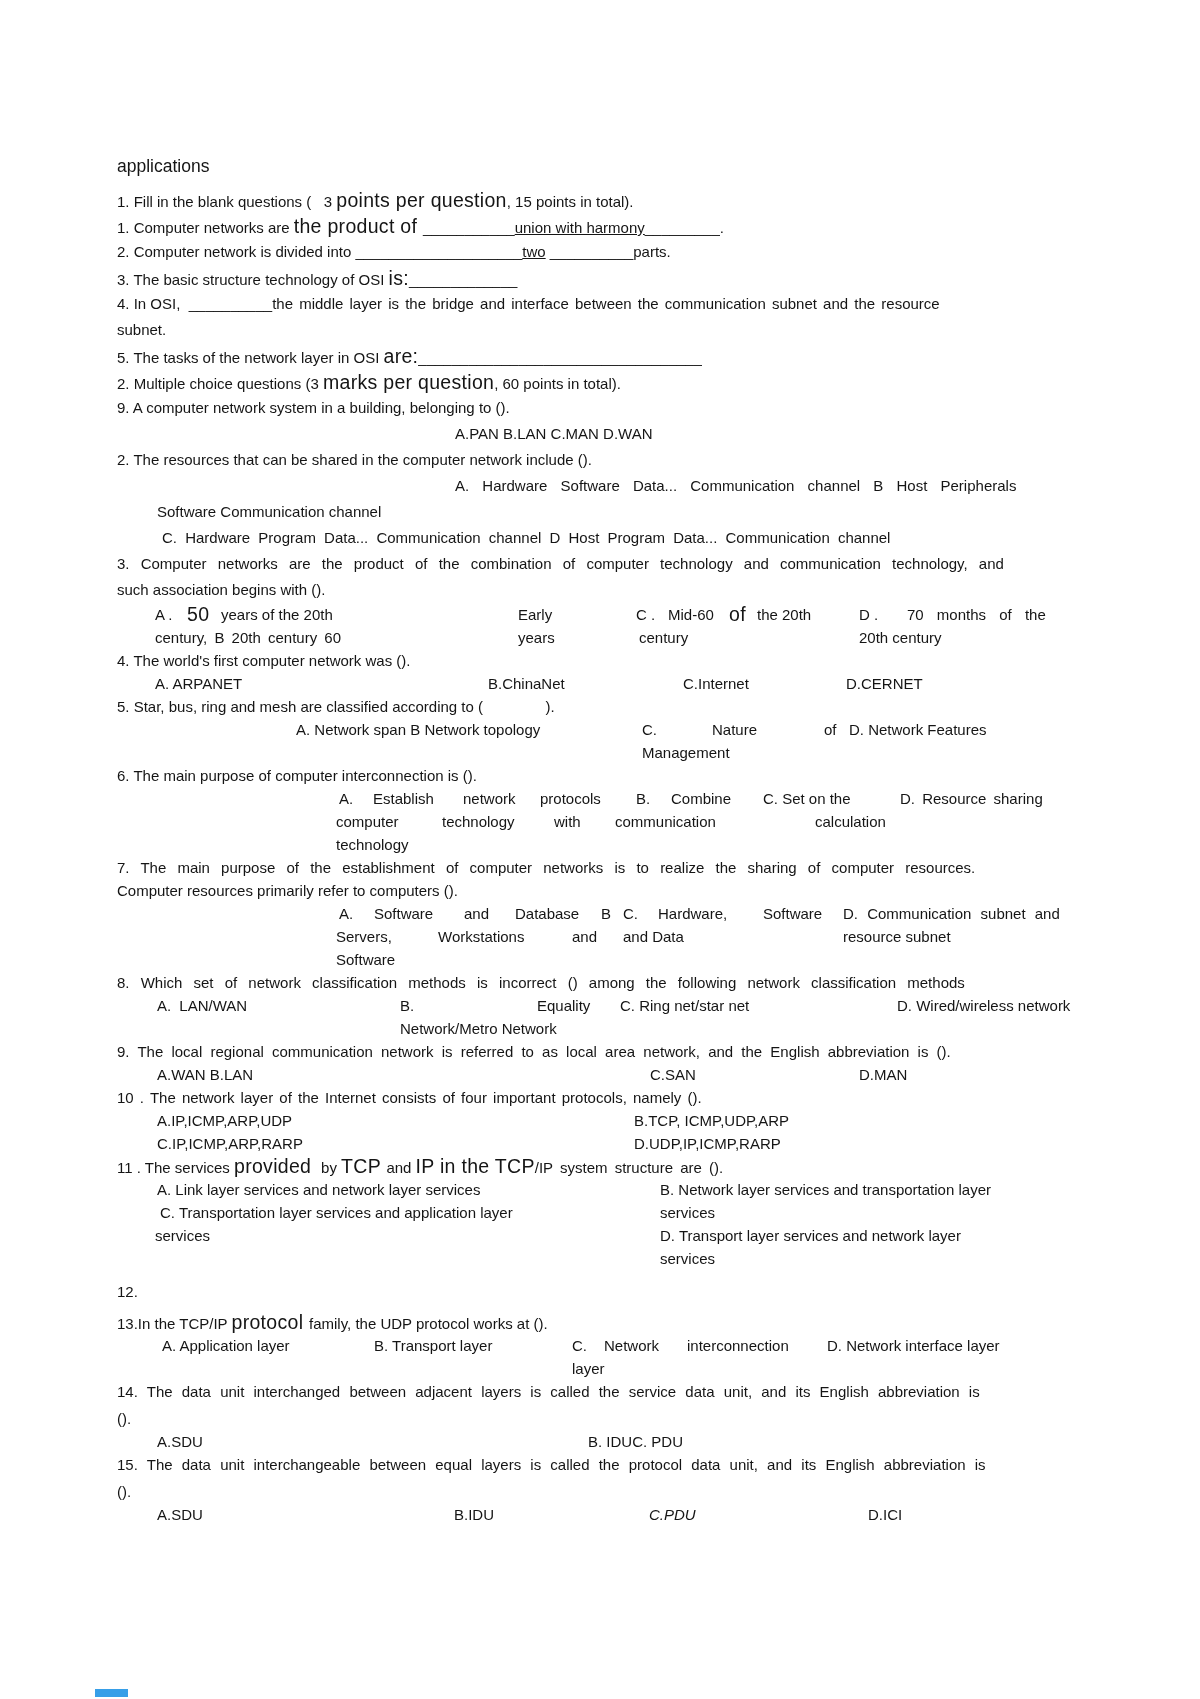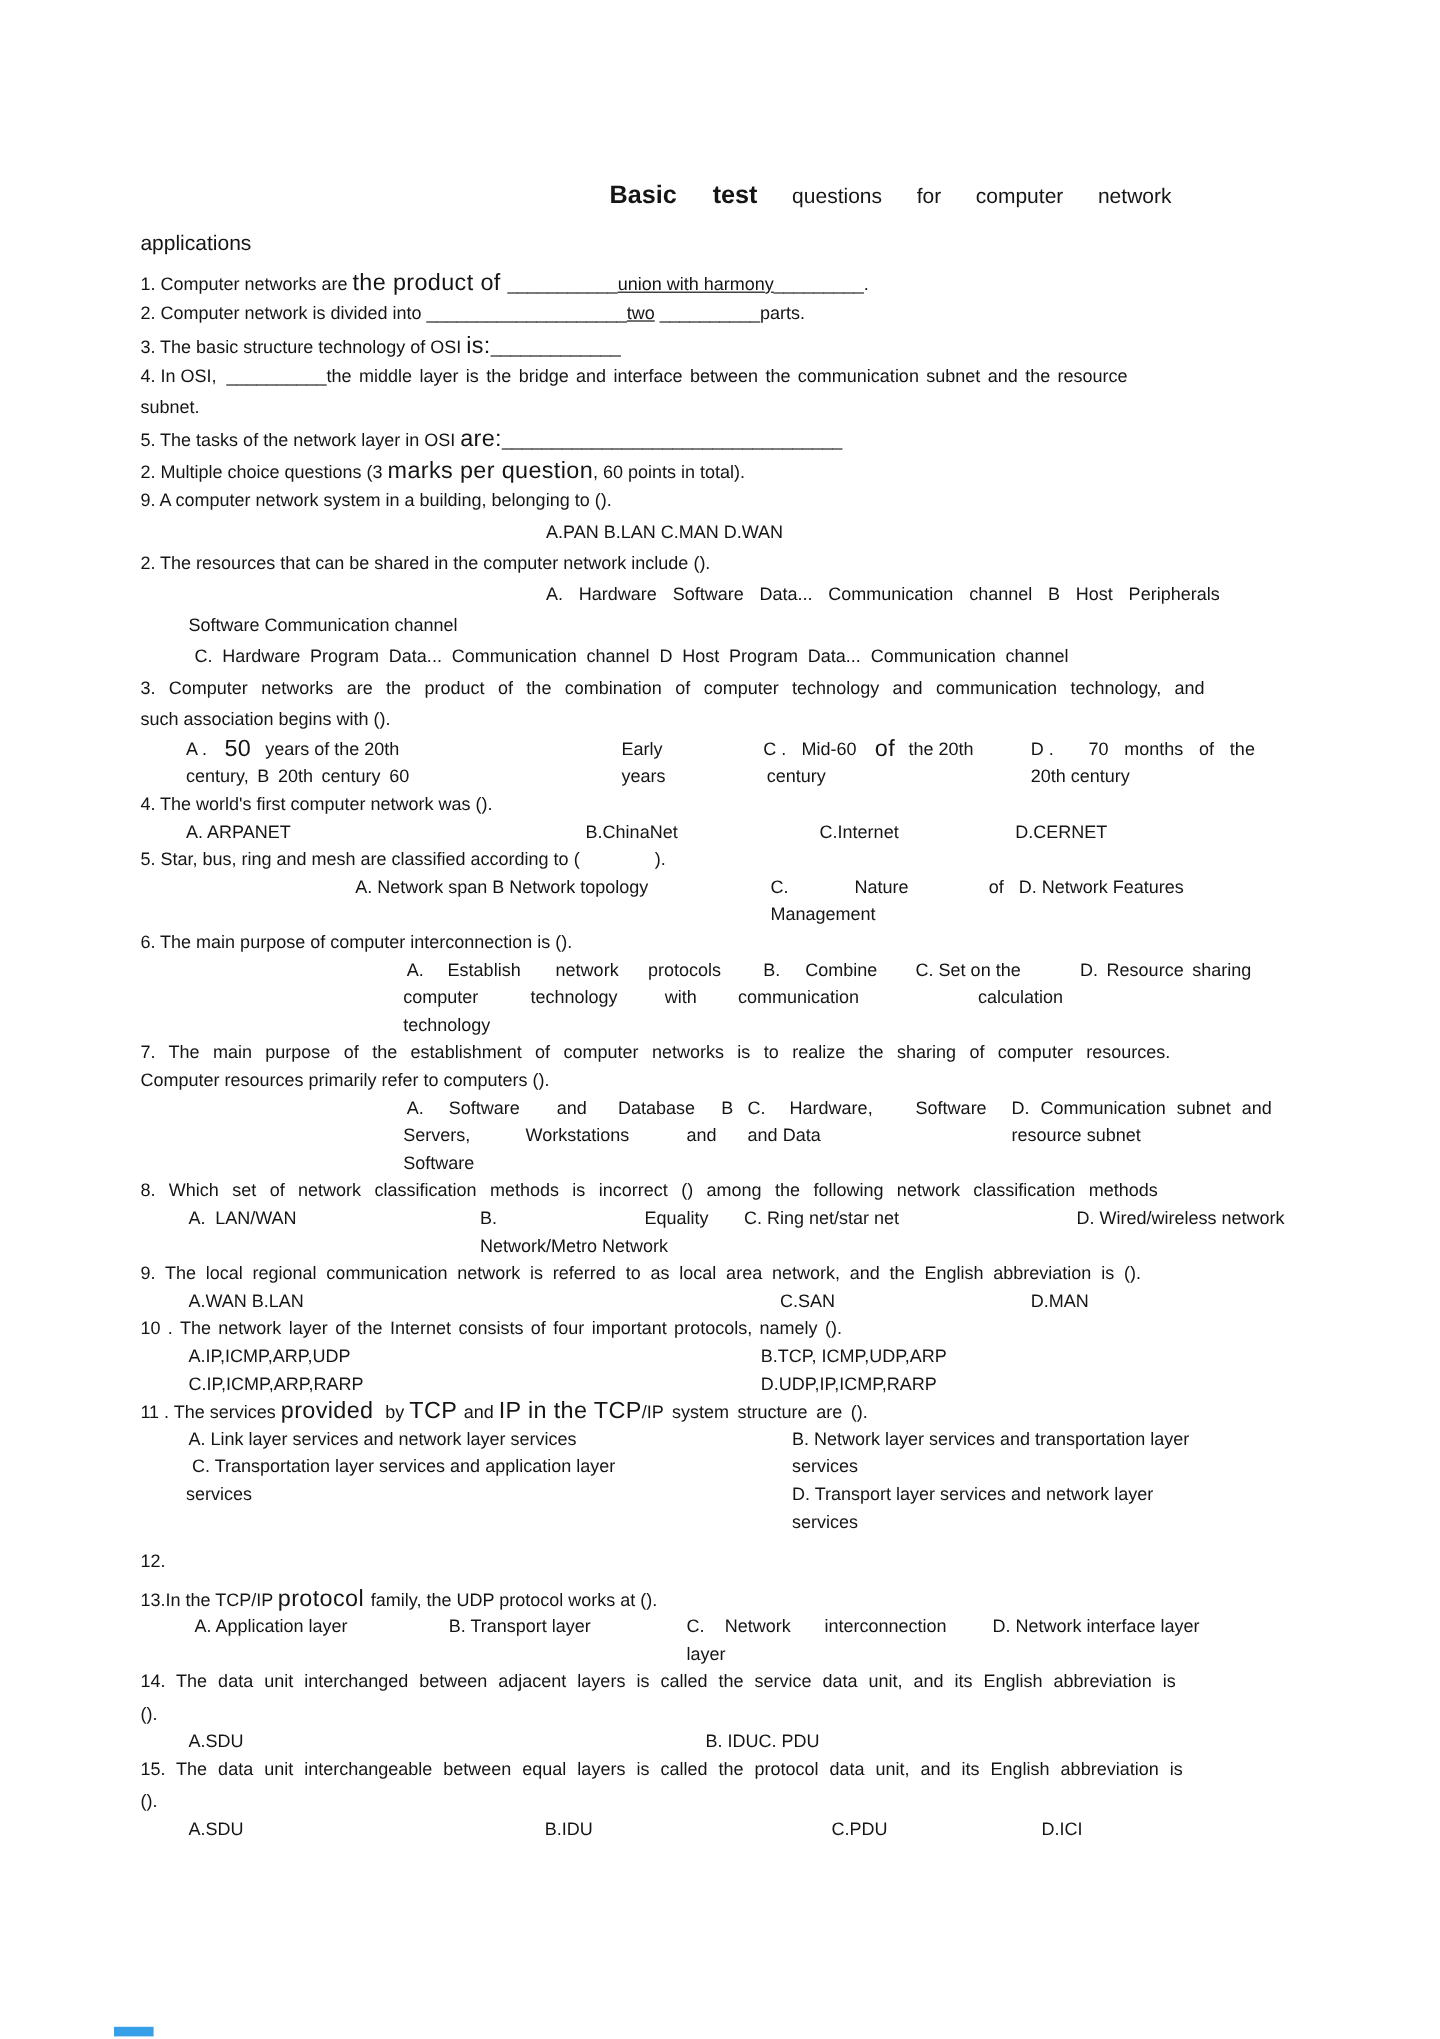--- a/index.html
+++ b/index.html
@@ -18,22 +18,22 @@
   .title-l2{height:42px;line-height:42px;}
   .m12{margin:10px 0 8px 0;}
   .sp{margin-top:4px;}
   .bottom-marker{position:absolute;left:95px;top:1689px;width:33px;height:8px;background:#379fe8;}
 </style>
 </head>
 <body>
 
 <div class="page">
   <div class="content">
-    <div class="line title-l1"><span class="seg tb">Basic test</span><span class="seg tn"> questions for computer network</span></div>
     <div class="line title-l2"><span class="seg tn">applications</span></div>
+    <div class="line"><span class="seg ">1. Fill in the blank questions (   3 </span><span class="seg b">points per question</span><span class="seg ">, 15 points in total).</span></div>
     <div class="line"><span class="seg ">1. Computer networks are </span><span class="seg b">the product of </span><span class="seg ">___________</span><span class="seg u">union with harmony</span><span class="seg ">_________</span><span class="seg ">.</span></div>
     <div class="line"><span class="seg ">2. Computer network is divided into </span><span class="seg ">____________________</span><span class="seg u">two</span><span class="seg "> </span><span class="seg ">__________</span><span class="seg ">parts.</span></div>
     <div class="line"><span class="seg ">3. The basic structure technology of OSI </span><span class="seg b">is:</span><span class="seg ">_____________</span></div>
     <div class="line"><span class="seg ">4. In OSI,  </span><span class="seg ">__________</span><span class="seg " style="word-spacing: 2px;">the middle layer is the bridge and interface between the communication subnet and the resource</span></div>
     <div class="line"><span class="seg ">subnet.</span></div>
     <div class="line"><span class="seg ">5. The tasks of the network layer in OSI </span><span class="seg b">are:</span><span class="seg ">__________________________________</span></div>
     <div class="line"><span class="seg ">2. Multiple choice questions (3 </span><span class="seg b">marks per question</span><span class="seg ">, 60 points in total).</span></div>
     <div class="line"><span class="seg ">9. A computer network system in a building, belonging to ().</span></div>
     <div class="line"><span class="seg abs" style="left: 338px;">A.PAN B.LAN C.MAN D.WAN</span></div>
     <div class="line"><span class="seg ">2. The resources that can be shared in the computer network include ().</span></div>
@@ -73,16 +73,16 @@
     <div class="line c"><span class="seg abs" style="left: 543px;">services</span></div>
     <div class="line c m12"><span class="seg ">12.</span></div>
     <div class="line c"><span class="seg ">13.In the TCP/IP </span><span class="seg b">protocol </span><span class="seg ">family, the UDP protocol works at ().</span></div>
     <div class="line c"><span class="seg abs" style="left: 45px;">A. Application layer</span><span class="seg abs" style="left: 257px;">B. Transport layer</span><span class="seg abs" style="left: 455px;">C.</span><span class="seg abs" style="left: 487px;">Network</span><span class="seg abs" style="left: 570px;">interconnection</span><span class="seg abs" style="left: 710px;">D. Network interface layer</span></div>
     <div class="line c"><span class="seg abs" style="left: 455px;">layer</span></div>
     <div class="line c"><span class="seg " style="word-spacing: 5px;">14. The data unit interchanged between adjacent layers is called the service data unit, and its English abbreviation is</span></div>
     <div class="line c sp"><span class="seg ">().</span></div>
     <div class="line c"><span class="seg abs" style="left: 40px;">A.SDU</span><span class="seg abs" style="left: 471px;">B. IDUC. PDU</span></div>
     <div class="line c"><span class="seg " style="word-spacing: 5px;">15. The data unit interchangeable between equal layers is called the protocol data unit, and its English abbreviation is</span></div>
     <div class="line c sp"><span class="seg ">().</span></div>
-    <div class="line c"><span class="seg abs" style="left: 40px;">A.SDU</span><span class="seg abs" style="left: 337px;">B.IDU</span><span class="seg abs" style="left: 576px;">C.PDU</span><span class="seg abs" style="left: 751px;">D.ICI</span></div>
+    <div class="line c"><span class="seg abs" style="left: 40px;">A.SDU</span><span class="seg abs" style="left: 337px;">B.IDU</span><span class="seg abs" style="left: 532px; font-style: italic;">C.PDU</span><span class="seg abs" style="left: 751px;">D.ICI</span></div>
   </div>
   <div class="bottom-marker"></div>
 </div>
 
 </body></html>

